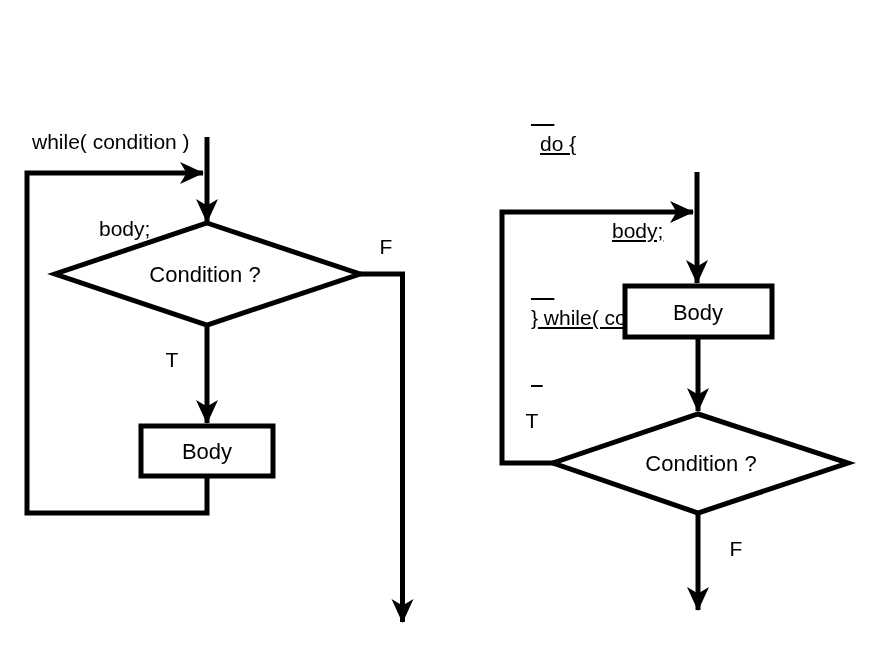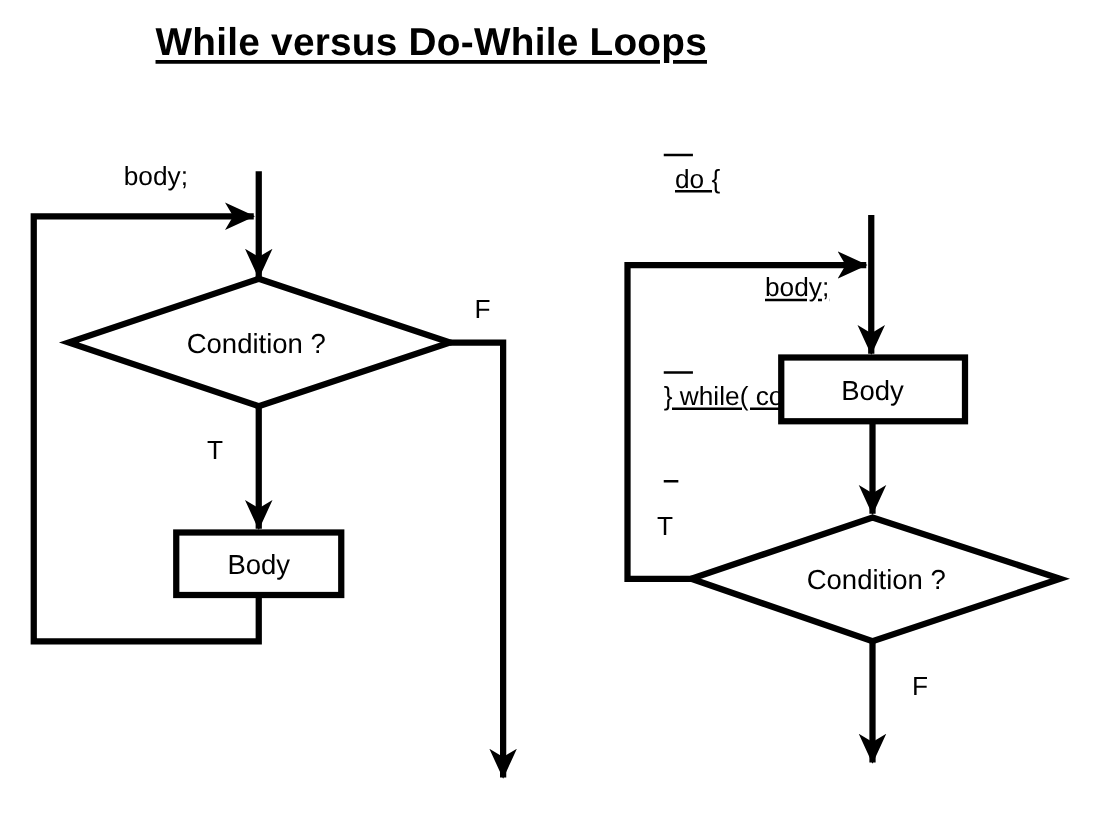--- a/index.html
+++ b/index.html
@@ -60,23 +60,23 @@
     font-family: "Liberation Sans", sans-serif;
     font-size: 22px;
   }
   svg.flow text.tf { font-size: 21px; }
 </style>
 </head>
 <body>
 
 <div class="canvas">
 
-  <h1 class="title">While versus Do-While Loops</h1>
 
   <div class="code code-while">
+    <div class="line-1">while( condition )</div>
     <div class="line-2">body;</div>
   </div>
 
   <div class="code code-dowhile">
     <div class="line-1">do {</div>
     <div class="line-2">body;</div>
     <div class="line-3">} while( condition );</div>
   </div>
 
   <svg class="flow" viewBox="0 0 888 656">

